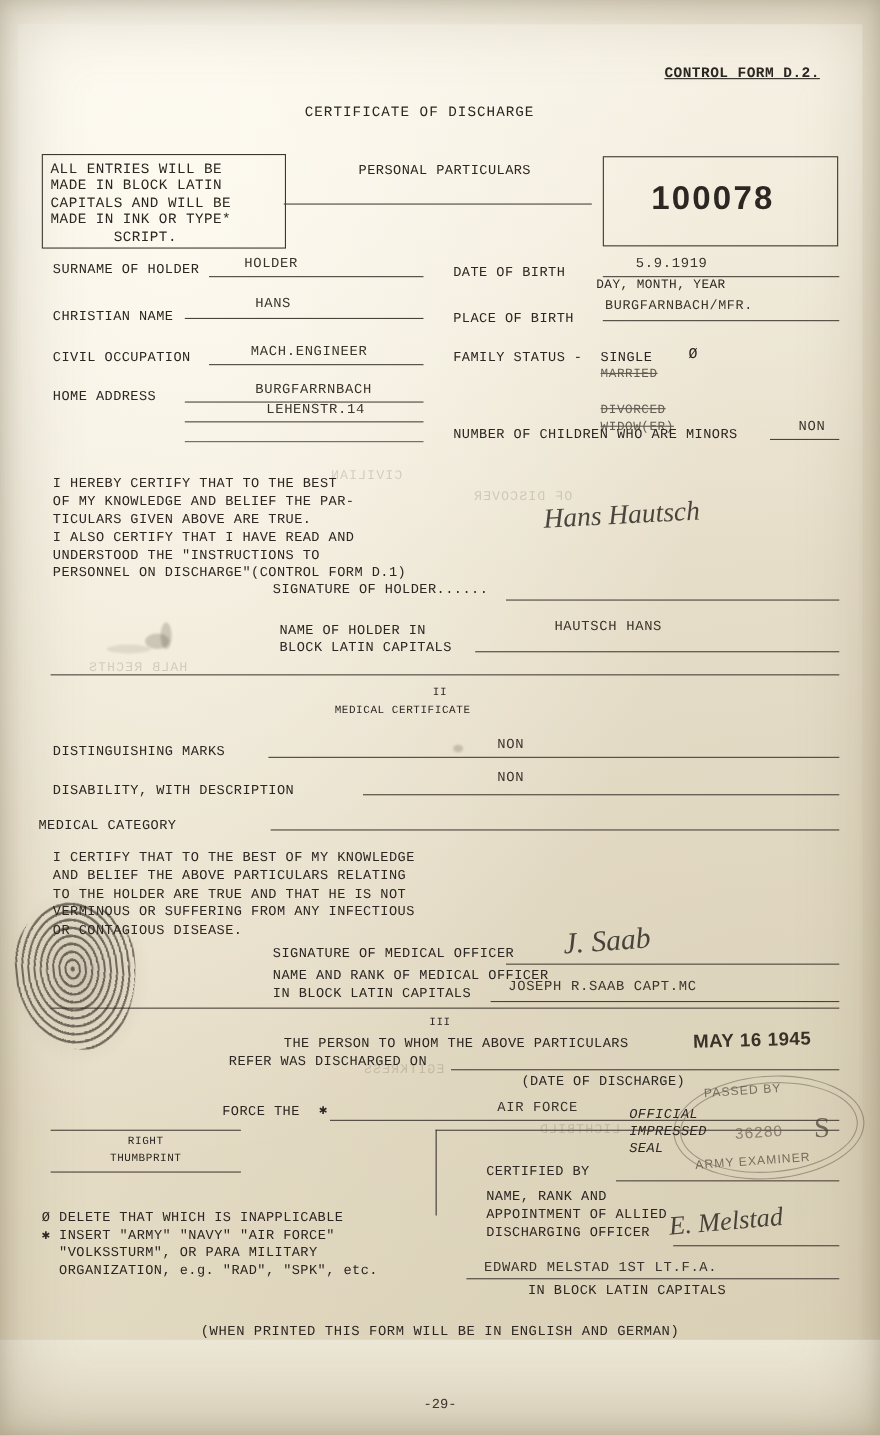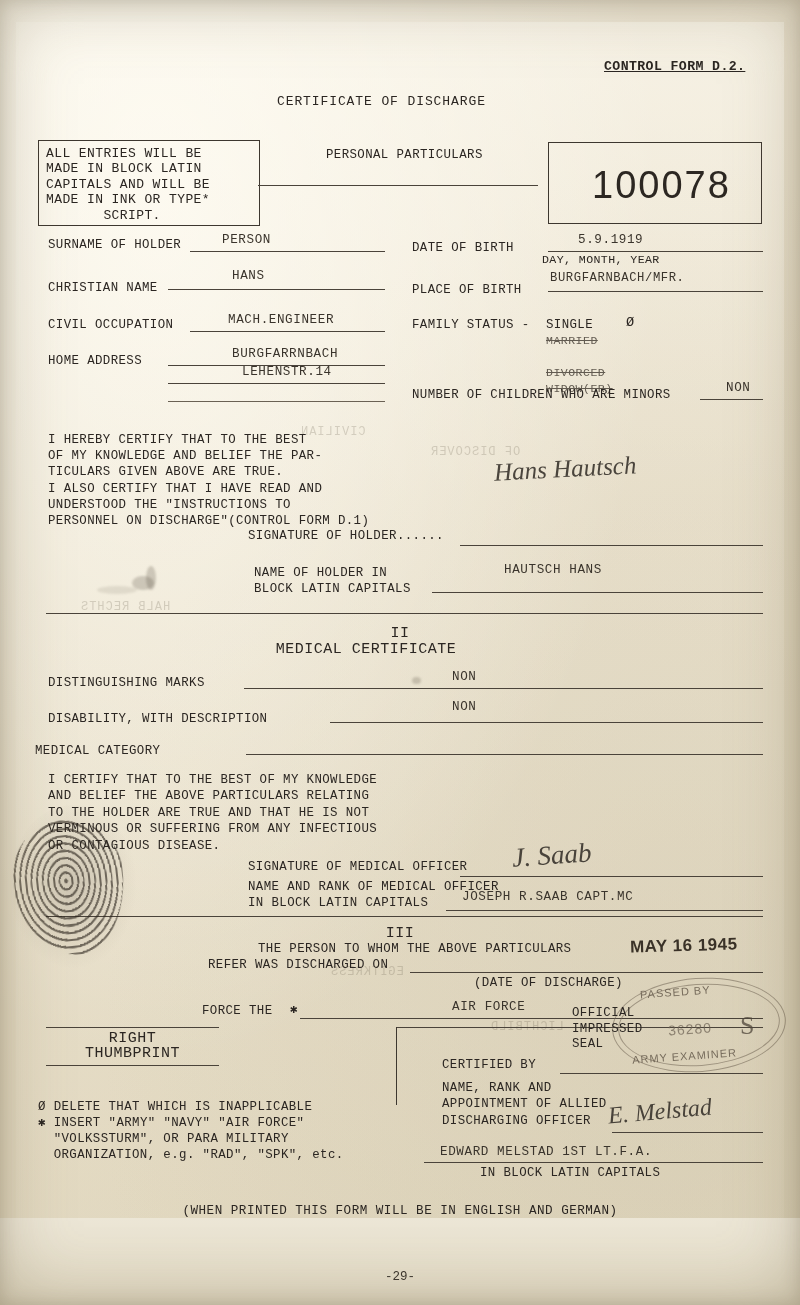--- a/index.html
+++ b/index.html
@@ -77,22 +77,22 @@
     font-family: "Liberation Mono", monospace;
     font-size: 11.5px;
     letter-spacing: 0.5px;
     color: #4a433a;
     text-decoration: line-through;
     opacity: 0.85;
   }
   .serial {
     position: absolute;
     font-family: "Liberation Sans", sans-serif;
-    font-weight: normal;
-    font-size: 38px;
+    font-weight: bold;
+    font-size: 30px;
     letter-spacing: 2px;
     color: #2c2722;
   }
   .stamp-date {
     position: absolute;
     font-family: "Liberation Sans", sans-serif;
     font-weight: bold;
     font-size: 17px;
     letter-spacing: 0.5px;
     color: #3a3228;
@@ -120,21 +120,21 @@
     text-align: center;
     font-family: "Liberation Mono", monospace;
     font-size: 12.5px;
     color: #39332c;
   }
   .center {
     position: absolute;
     text-align: center;
     white-space: pre;
     font-family: "Liberation Mono", monospace;
-    font-size: 15px;
+    font-size: 10px;
     letter-spacing: 0.5px;
     color: #2b2622;
   }
   
   #thumbprint {
     position: absolute;
     left: 14px;
     top: 820px;
     width: 110px;
     height: 135px;
@@ -253,21 +253,21 @@
 MADE IN INK OR TYPE*
        SCRIPT.</div>
 
   <div class="txt" style="left:326px; top:148px;">PERSONAL PARTICULARS</div>
   <div class="rule" style="left:258px; top:185px; width:280px;"></div>
 
   <div class="box" style="left:548px; top:142px; width:212px; height:80px;"></div>
   <div class="serial" style="left:592px; top:164px;">100078</div>
 
   <div class="txt" style="left:48px; top:238px;">SURNAME OF HOLDER</div>
-  <div class="fill" style="left:222px; top:233px;">PERSON</div>
+  <div class="fill" style="left:222px; top:233px;">HOLDER</div>
   <div class="rule" style="left:190px; top:251px; width:195px;"></div>
 
   <div class="txt" style="left:48px; top:281px;">CHRISTIAN NAME</div>
   <div class="fill" style="left:232px; top:269px;">HANS</div>
   <div class="rule" style="left:168px; top:289px; width:217px;"></div>
 
   <div class="txt" style="left:48px; top:318px;">CIVIL OCCUPATION</div>
   <div class="fill" style="left:228px; top:313px;">MACH.ENGINEER</div>
   <div class="rule" style="left:190px; top:331px; width:195px;"></div>
 
@@ -369,21 +369,21 @@
 
   <div class="rule" style="left:396px; top:1027px; width:367px;"></div>
   <div class="box" style="left:396px; top:1027px; width:367px; height:78px; border-left:1.3px solid #3d372f; border-top:none; border-right:none; border-bottom:none;"></div>
 
   <div id="passed-stamp"></div>
   <div class="stamp-text" style="left:640px; top:986px; transform:rotate(-4deg);">PASSED BY</div>
   <div class="stamp-num" style="left:668px; top:1021px; transform:rotate(-4deg);">36280</div>
   <div class="stamp-s" style="left:740px; top:1011px;">S</div>
   <div class="stamp-text" style="left:632px; top:1050px; transform:rotate(-4deg);">ARMY EXAMINER</div>
 
-  <div class="txt" style="left:572px; top:1006px; line-height:15.6px;">OFFICIAL
+  <div class="txt" style="left:572px; top:1006px; line-height:15.6px;font-style:italic;">OFFICIAL
 IMPRESSED
 SEAL</div>
 
   <div class="txt" style="left:442px; top:1058px;">CERTIFIED BY</div>
   <div class="rule" style="left:560px; top:1073px; width:203px;"></div>
 
   <div class="txt" style="left:442px; top:1080px; line-height:16.4px;">NAME, RANK AND
 APPOINTMENT OF ALLIED
 DISCHARGING OFFICER</div>
   <div class="sig" style="left:608px; top:1098px; font-size:24px; transform:rotate(-5deg);">E. Melstad</div>

